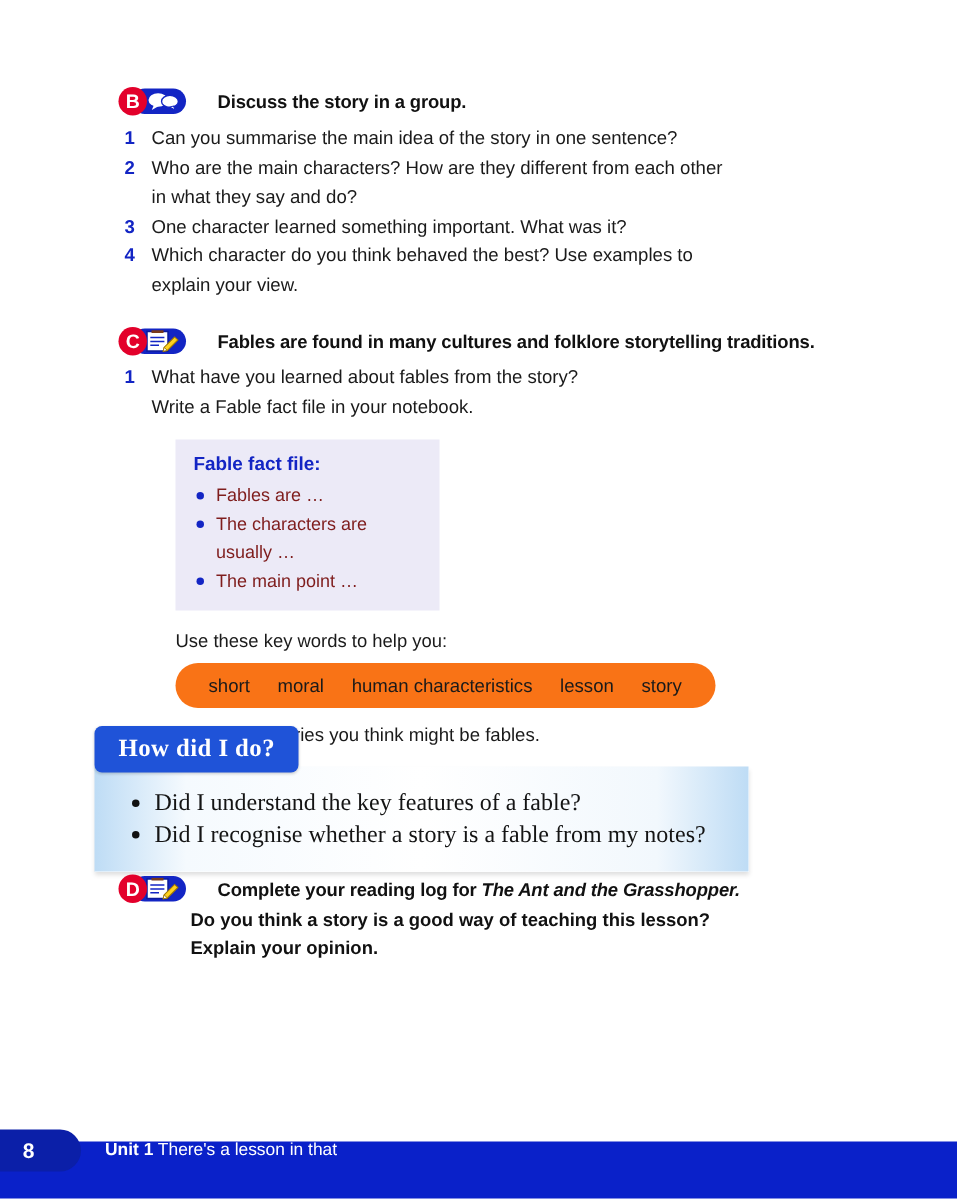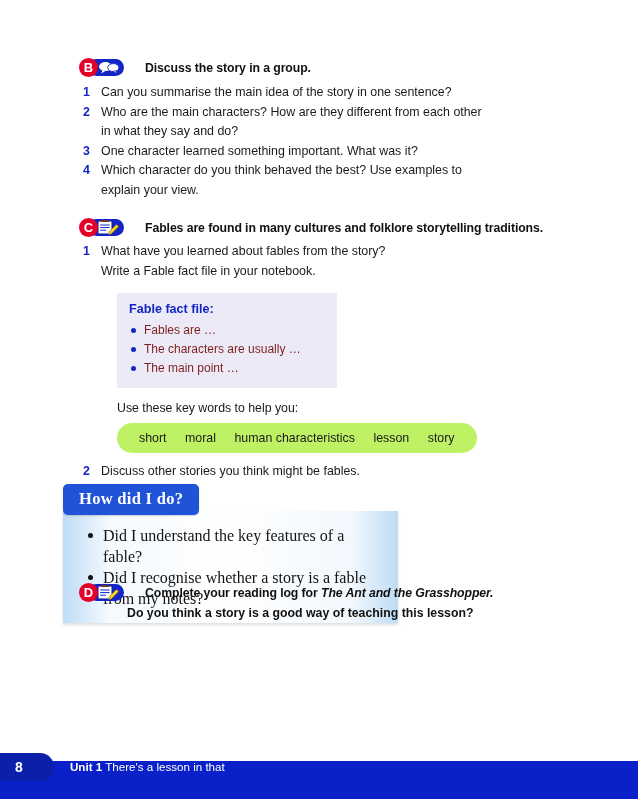--- a/index.html
+++ b/index.html
@@ -96,21 +96,21 @@
     left: 4px;
     top: 0;
     color: #1325c4;
     font-weight: bold;
     font-size: 12.4px;
   }
 
   
   .factfile {
     background: #eceaf7;
-    width: 220px;
+    width: 176px;
     padding: 9px 12px 10px 12px;
     box-sizing: border-box;
   }
   .factfile-title {
     color: #1325c4;
     font-weight: bold;
     font-size: 12.6px;
     margin-bottom: 5px;
   }
   .factfile ul {
@@ -131,36 +131,36 @@
     left: 2px;
     top: 7px;
     width: 5px;
     height: 5px;
     border-radius: 50%;
     background: #1325c4;
   }
 
   
   .keywords-pill {
-    background: #bef264;
+    background: #f97316;
     border-radius: 16px;
     padding: 8px 22px;
     display: inline-block;
     font-size: 12.4px;
     color: #1a1a1a;
     white-space: nowrap;
     text-align: right;
   }
   .keywords-pill .kw { margin-right: 15px; }
   .keywords-pill .kw:last-child { margin-right: 0; }
 
   
   .howdidido {
     position: relative;
-    width: 335px;
+    width: 436px;
   }
   .howdidido-tab {
     position: relative;
     z-index: 3;
     display: inline-block;
     background: #1f53d8;
     color: #ffffff;
     font-family: "Liberation Serif", serif;
     font-weight: bold;
     font-size: 16.5px;
@@ -376,20 +376,21 @@
         <div class="letter-circle">D</div>
         <div class="plate-spacer"></div>
       </div>
       <div class="activity-title">
         <span>Complete your reading log for </span><span class="ital">The Ant and the Grasshopper.</span>
       </div>
     </div>
 
     <div class="d-lines">
       <div>Do you think a story is a good way of teaching this lesson?</div>
+      <div>Explain your opinion.</div>
     </div>
   </div>
 
   <div class="footer">
     <div class="footer-pagetab">8</div>
     <div class="footer-text">
       <span class="unit">Unit 1</span>
       <span>There's a lesson in that</span>
     </div>
   </div>

